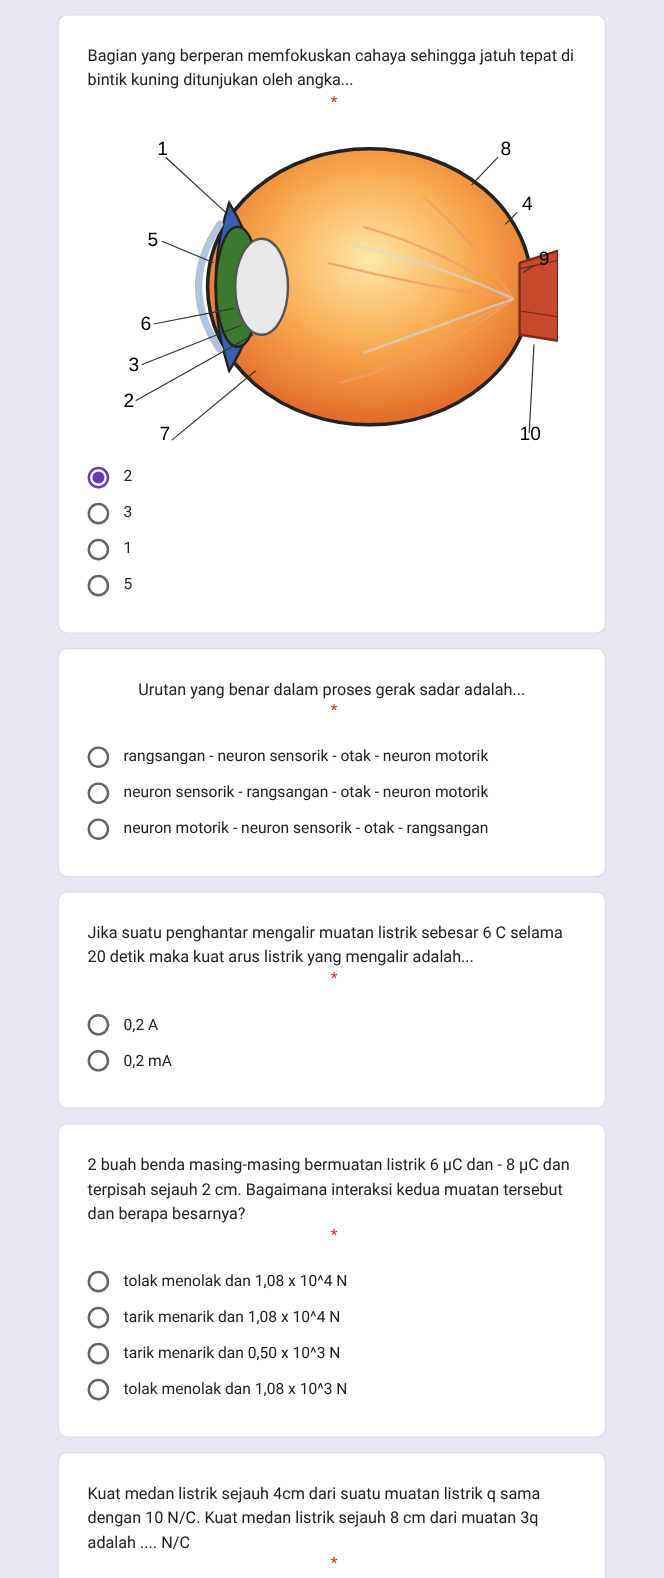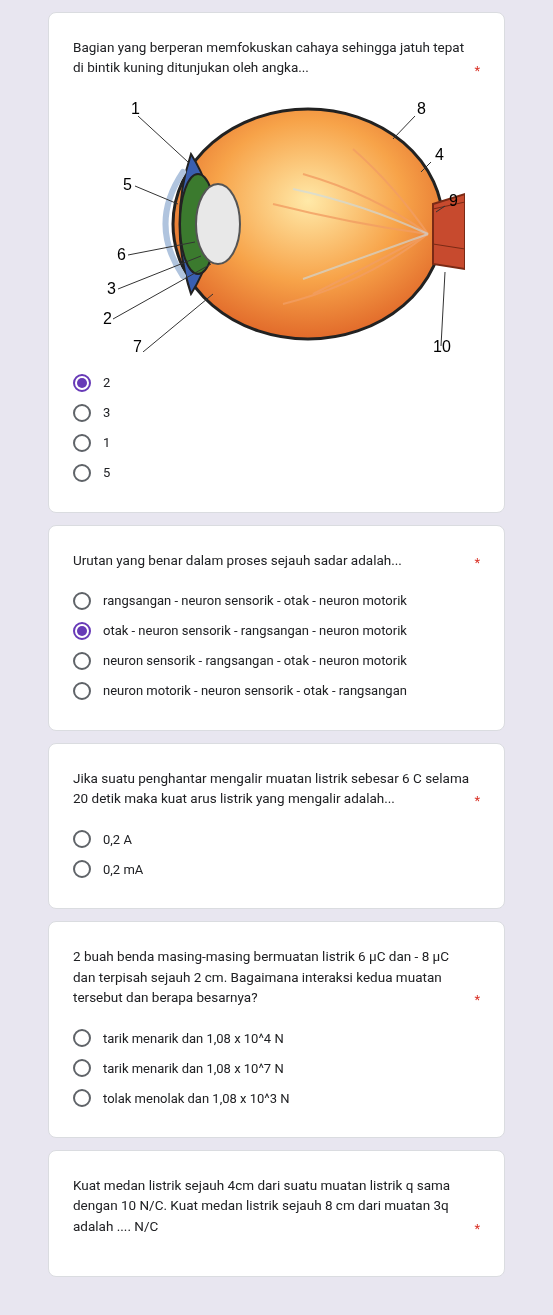--- a/index.html
+++ b/index.html
@@ -17,22 +17,23 @@
   }
   .card {
     background: #fff;
     border: 1px solid #dadce0;
     border-radius: 8px;
     padding: 24px;
     margin-bottom: 12px;
   }
   .question-row {
     display: flex;
-    align-items: flex-end;
+    align-items: center;
     margin-bottom: 16px;
+    flex-direction: column;
   }
   .question-text {
     flex: 1;
     line-height: 1.5;
     color: #202124;
     font-size: 13.5px;
   }
   .required {
     color: #d93025;
     margin-left: 4px;
@@ -160,32 +161,28 @@
       <span class="option-label">1</span>
     </div>
     <div class="option-row">
       <span class="radio"></span>
       <span class="option-label">5</span>
     </div>
   </div>
 
   <div class="card">
     <div class="question-row">
-      <span class="question-text">Urutan yang benar dalam proses sejauh sadar adalah...</span>
+      <span class="question-text">Urutan yang benar dalam proses gerak sadar adalah...</span>
       <span class="required">*</span>
     </div>
     <div class="option-row">
       <span class="radio"></span>
       <span class="option-label">rangsangan - neuron sensorik - otak - neuron motorik</span>
     </div>
     <div class="option-row">
-      <span class="radio selected"></span>
-      <span class="option-label">otak - neuron sensorik - rangsangan - neuron motorik</span>
-    </div>
-    <div class="option-row">
       <span class="radio"></span>
       <span class="option-label">neuron sensorik - rangsangan - otak - neuron motorik</span>
     </div>
     <div class="option-row">
       <span class="radio"></span>
       <span class="option-label">neuron motorik - neuron sensorik - otak - rangsangan</span>
     </div>
   </div>
 
   <div class="card">
@@ -203,25 +200,29 @@
     </div>
   </div>
 
   <div class="card">
     <div class="question-row">
       <span class="question-text">2 buah benda masing-masing bermuatan listrik 6 μC  dan - 8 μC dan terpisah sejauh 2 cm. Bagaimana interaksi kedua muatan tersebut dan berapa besarnya?</span>
       <span class="required">*</span>
     </div>
     <div class="option-row">
       <span class="radio"></span>
+      <span class="option-label">tolak menolak dan 1,08 x 10^4 N</span>
+    </div>
+    <div class="option-row">
+      <span class="radio"></span>
       <span class="option-label">tarik menarik dan 1,08 x 10^4 N</span>
     </div>
     <div class="option-row">
       <span class="radio"></span>
-      <span class="option-label">tarik menarik dan 1,08 x 10^7 N</span>
+      <span class="option-label">tarik menarik dan 0,50 x 10^3 N</span>
     </div>
     <div class="option-row">
       <span class="radio"></span>
       <span class="option-label">tolak menolak dan 1,08 x 10^3 N</span>
     </div>
   </div>
 
   <div class="card">
     <div class="question-row">
       <span class="question-text">Kuat medan listrik sejauh 4cm dari suatu muatan listrik q sama dengan 10 N/C. Kuat medan listrik sejauh 8 cm dari muatan 3q adalah .... N/C</span>

